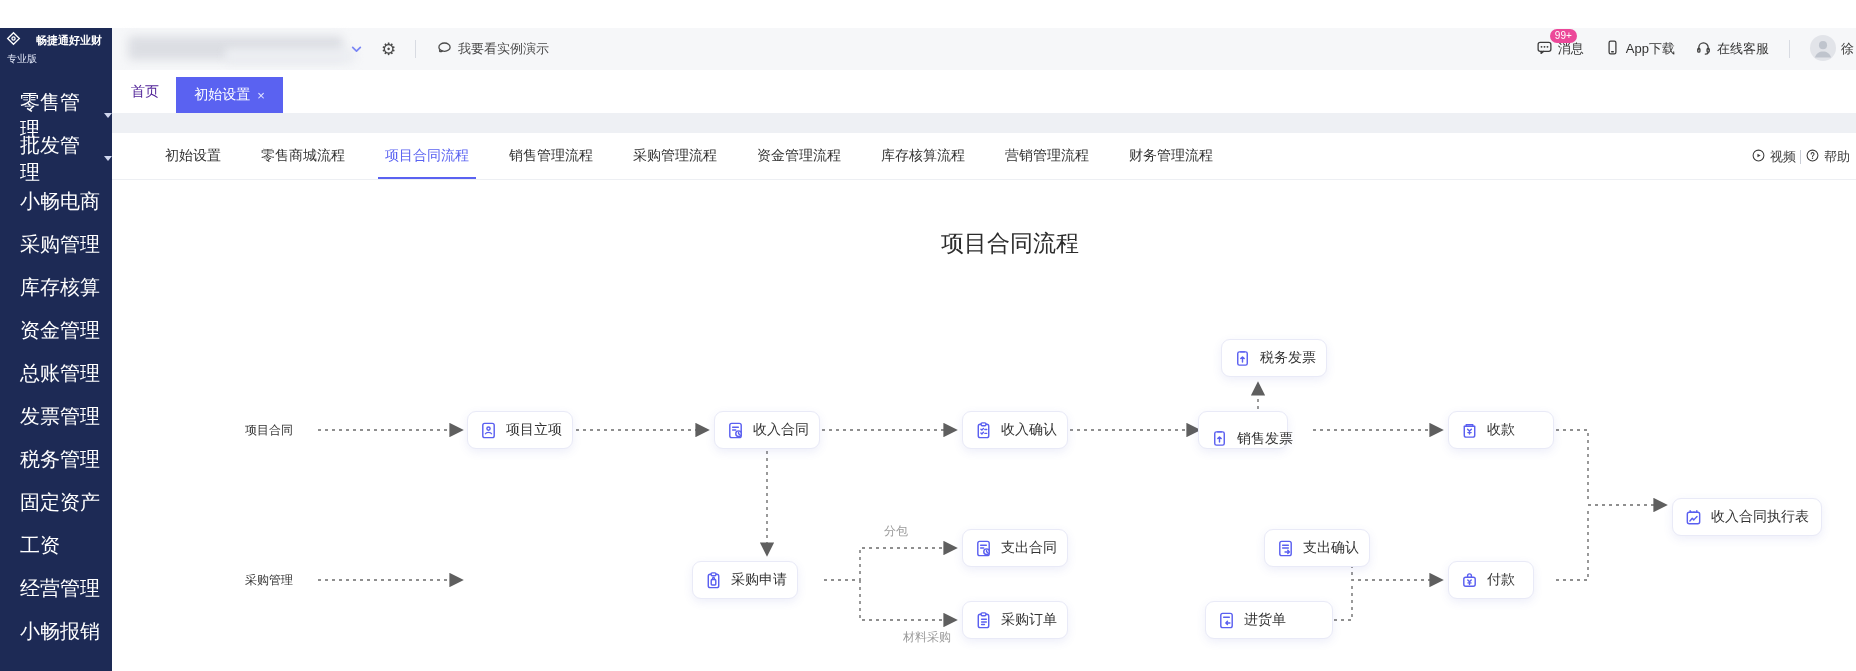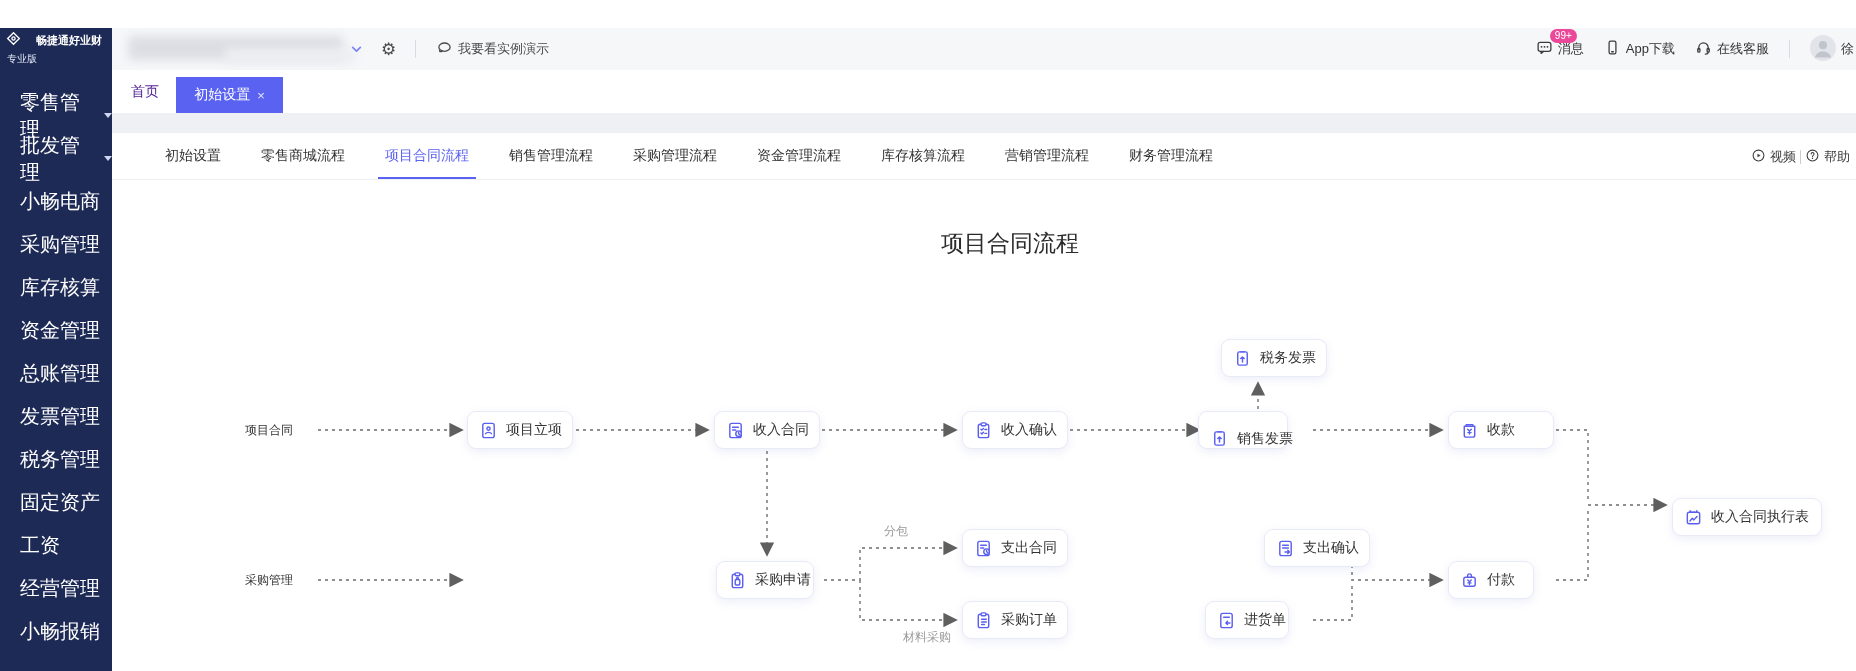--- a/index.html
+++ b/index.html
@@ -328,21 +328,21 @@
         <span>支出合同</span>
       </div>
       <div class="fnode" style="left: 1264px; top: 529px; width: 106px;">
         <span class="nicon"><svg viewBox="0 0 20 20">
             <rect x="4" y="2.5" width="12" height="15" rx="2"></rect>
             <path d="M7 6.5h6M7 9.5h6"></path>
             <path d="M9.5 13.6h4.6M12.4 11.9l1.7 1.7-1.7 1.7"></path>
           </svg></span>
         <span>支出确认</span>
       </div>
-      <div class="fnode" style="left: 716px; top: 561px; width: 98px;">
+      <div class="fnode" style="left: 692px; top: 561px; width: 106px;">
         <span class="nicon"><svg viewBox="0 0 20 20">
             <rect x="4.5" y="3.5" width="11" height="14" rx="2"></rect>
             <rect x="7.5" y="2" width="5" height="3" rx="1" fill="#fff"></rect>
             <rect x="7.6" y="9" width="4.8" height="5.8" rx="1"></rect>
             <path d="M9 9V7.8a1 1 0 012 0V9"></path>
           </svg></span>
         <span>采购申请</span>
       </div>
       <div class="fnode" style="left: 1448px; top: 561px; width: 86px;">
         <span class="nicon"><svg viewBox="0 0 20 20">
@@ -353,21 +353,21 @@
         <span>付款</span>
       </div>
       <div class="fnode" style="left: 962px; top: 601px; width: 106px;">
         <span class="nicon"><svg viewBox="0 0 20 20">
             <rect x="4.5" y="3.5" width="11" height="14" rx="2"></rect>
             <rect x="7.5" y="2" width="5" height="3" rx="1" fill="#fff"></rect>
             <path d="M8 8.6h5M8 11.6h5M8 14.3h3"></path>
           </svg></span>
         <span>采购订单</span>
       </div>
-      <div class="fnode" style="left: 1205px; top: 601px; width: 84px;">
+      <div class="fnode" style="left: 1205px; top: 601px; width: 128px;">
         <span class="nicon"><svg viewBox="0 0 20 20">
             <rect x="4" y="2.5" width="12" height="15" rx="2"></rect>
             <path d="M7 6.5h6"></path>
             <path d="M13.6 12.6H9.4M11 10.9l-1.7 1.7 1.7 1.7"></path>
           </svg></span>
         <span>进货单</span>
       </div>
       <div class="fnode" style="left: 1672px; top: 486px; width: 150px; margin-top: 12px;">
         <span class="nicon"><svg viewBox="0 0 20 20">
             <rect x="3.5" y="4.5" width="13" height="12" rx="2"></rect>

